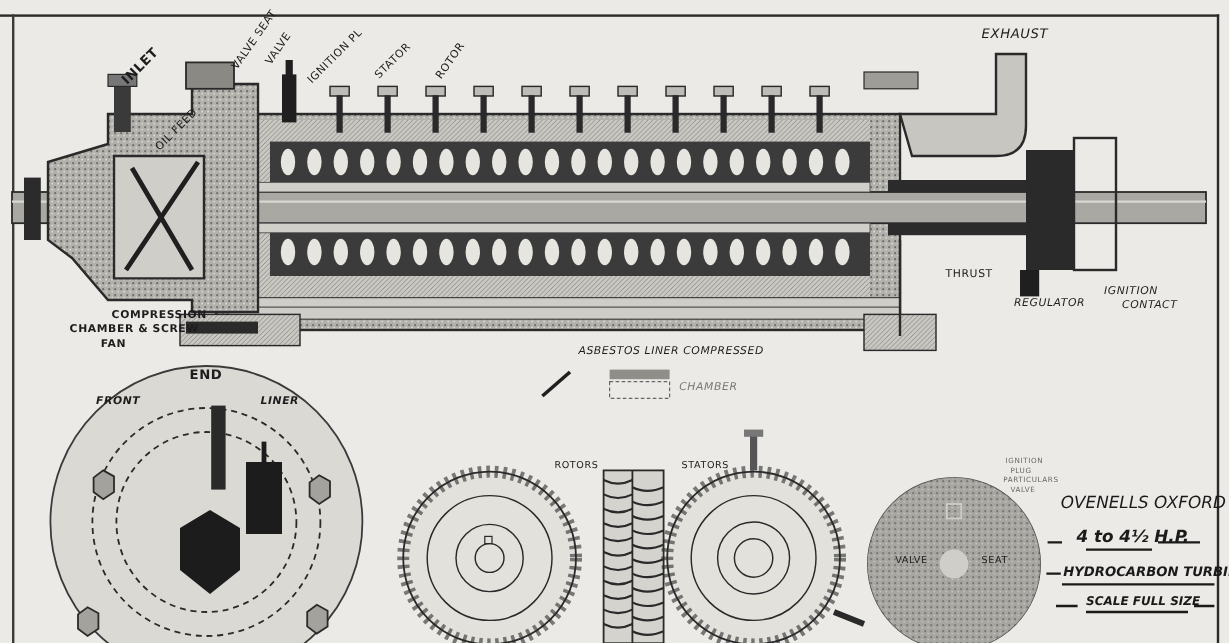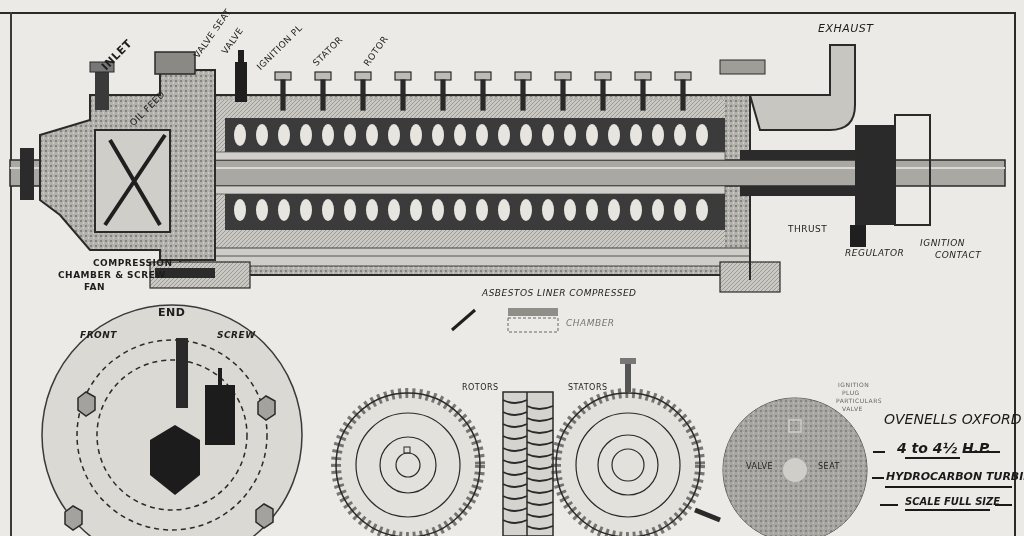--- a/index.html
+++ b/index.html
@@ -241,21 +241,21 @@
 
   <span class="lbl small" style="left:74px; top:258px; font-weight:bold;margin-left:19px;">COMPRESSION</span>
   <span class="lbl small" style="left:58px; top:270px; font-weight:bold;">CHAMBER &amp; SCREW</span>
   <span class="lbl small" style="left:84px; top:282px; font-weight:bold;">FAN</span>
 
   <span class="lbl small" style="left:482px; top:288px; font-style:italic;">ASBESTOS LINER COMPRESSED</span>
   <span class="lbl small" style="left:566px; top:318px; font-style:italic; color:#777;">CHAMBER</span>
 
   <span class="lbl med" style="left:158px; top:306px; font-weight:bold;">END</span>
   <span class="lbl small" style="left:80px; top:330px; font-weight:bold; font-style:italic;">FRONT</span>
-  <span class="lbl small" style="left:217px; top:330px; font-weight:bold; font-style:italic;">SCREW</span>
+  <span class="lbl small" style="left:217px; top:330px; font-weight:bold; font-style:italic;">LINER</span>
 
   <span class="lbl small" style="left:462px; top:383px; font-size:8px;">ROTORS</span>
   <span class="lbl small" style="left:568px; top:383px; font-size:8px; font-weight:normal;">STATORS</span>
   <span class="lbl small" style="left:746px; top:462px; font-size:8px; color:#222;">VALVE</span>
   <span class="lbl small" style="left:818px; top:462px; font-size:8px; color:#222;">SEAT</span>
   <span class="lbl small" style="left:838px; top:381px; font-size:6px; color:#666;">IGNITION</span>
   <span class="lbl small" style="left:842px; top:389px; font-size:6px; color:#666;">PLUG</span>
   <span class="lbl small" style="left:836px; top:397px; font-size:6px; color:#666;">PARTICULARS</span>
   <span class="lbl small" style="left:842px; top:405px; font-size:6px; color:#666;">VALVE</span>
 

